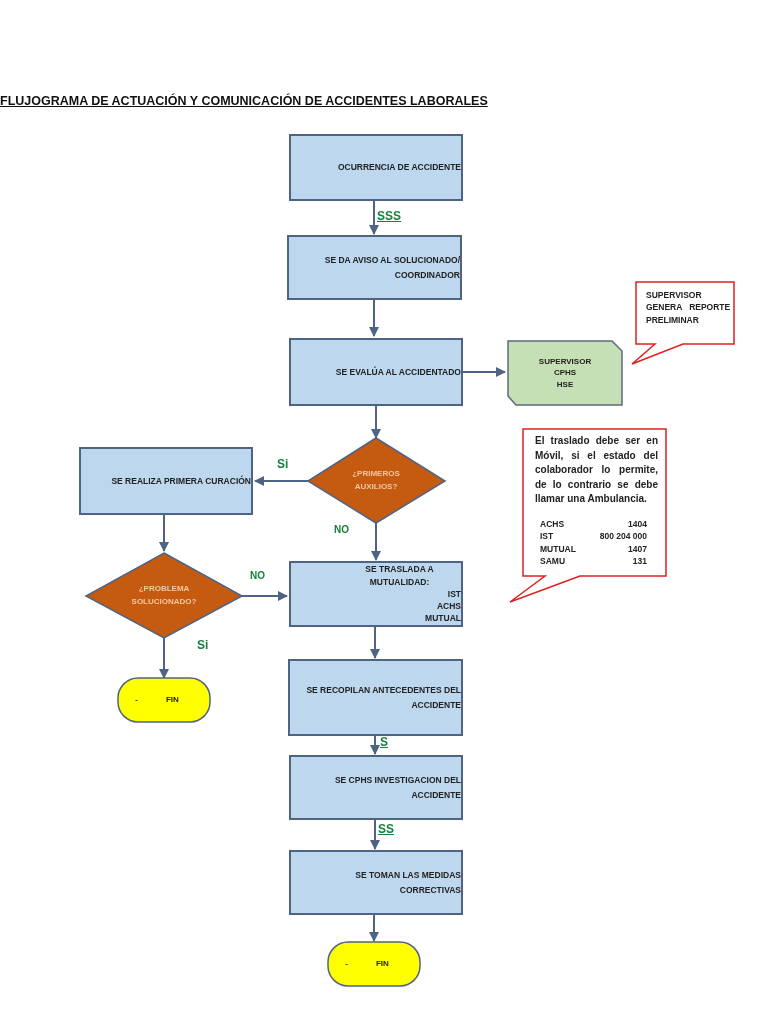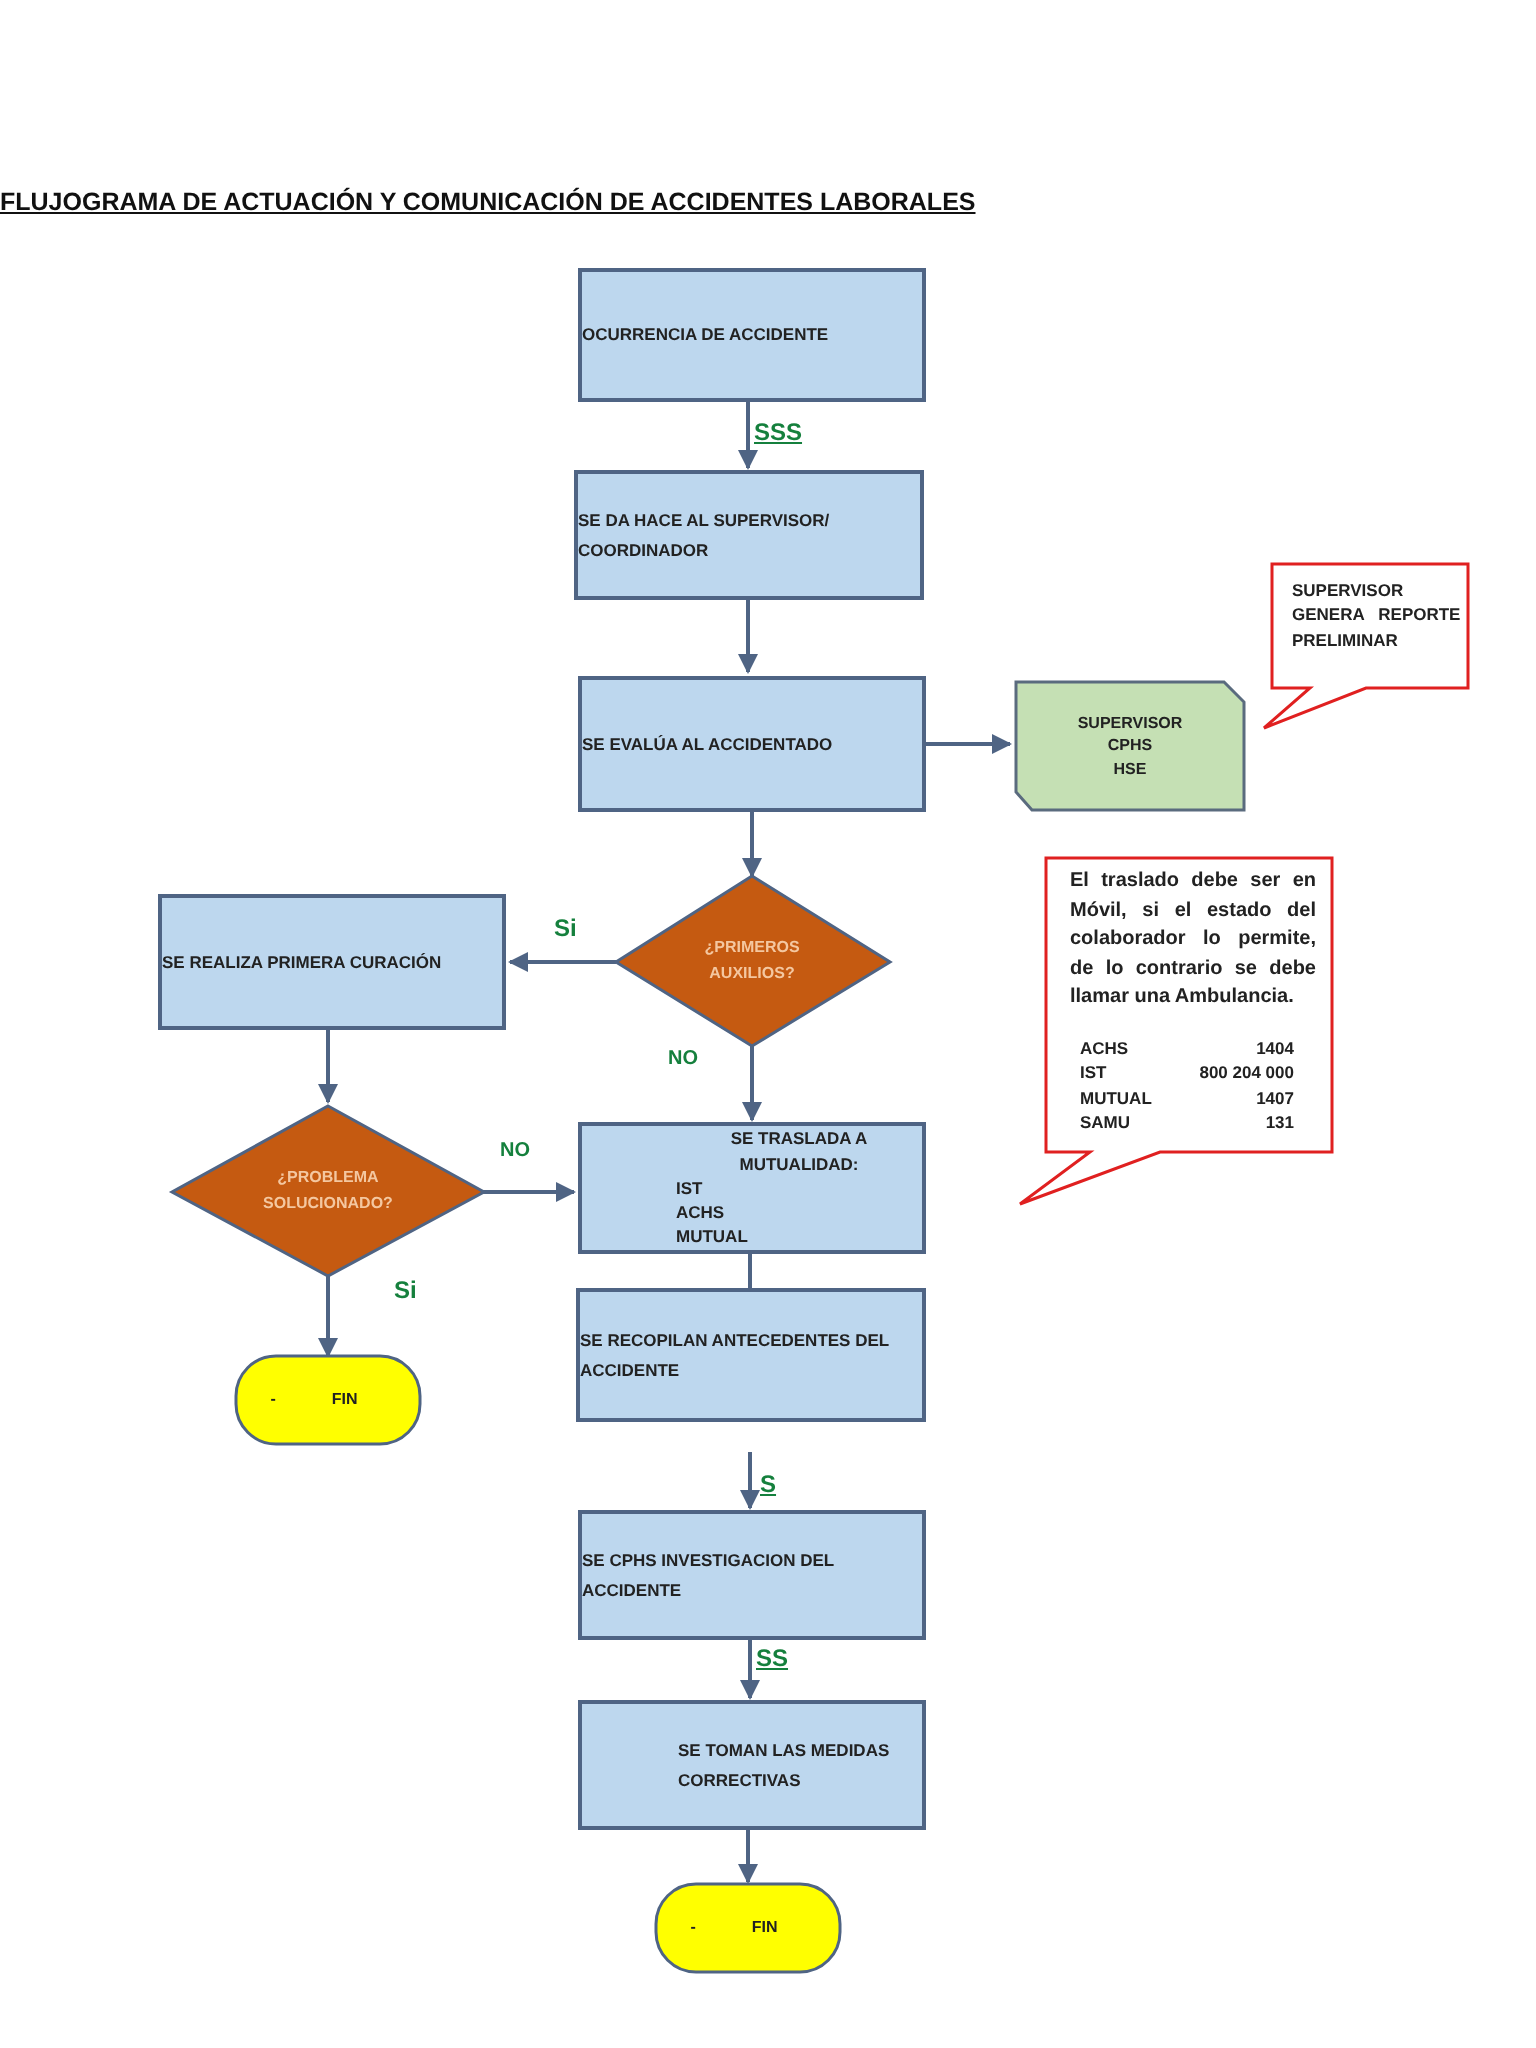--- a/index.html
+++ b/index.html
@@ -4,21 +4,21 @@
 <style>
   html, body { margin: 0; padding: 0; background: #ffffff; }
   body { width: 768px; height: 1024px; position: relative; overflow: hidden;
          font-family: "Liberation Sans", "DejaVu Sans", sans-serif; }
   #canvas { position: absolute; left: 0; top: 0; width: 768px; height: 1024px; }
   .title { position: absolute; left: 0; width: 768px; top: 94px; text-align: left;
            font-size: 12.5px; font-weight: bold; color: #111; }
   .title span { text-decoration: underline; }
   .box { position: absolute; background: #bdd7ee; border: 2px solid #4f6484;
          box-sizing: border-box; display: flex; flex-direction: column;
-         align-items: flex-start; justify-content: center; text-align: center;
+         align-items: flex-end; justify-content: center; text-align: center;
          font-size: 8.5px; font-weight: bold; color: #222; line-height: 1.65; }
   .lbl { position: absolute; font-weight: bold; color: #15803d; font-size: 12px; }
   .lbl.u { text-decoration: underline; }
   .shape-text { position: absolute; display: flex; flex-direction: column; align-items: center;
                 justify-content: center; text-align: center; font-weight: bold;
                 font-size: 8px; line-height: 1.6; }
   .callout-text { position: absolute; font-size: 8.5px; font-weight: bold; color: #222; }
   .callout2 { position: absolute; font-size: 10px; font-weight: bold; color: #222;
               text-align: justify; line-height: 1.45; }
   .phones { position: absolute; font-size: 8.5px; font-weight: bold; color: #222; line-height: 1.45; }
@@ -62,36 +62,36 @@
 
   <path d="M523,429 L666,429 L666,576 L580,576 L510,602 L545,576 L523,576 Z" fill="#ffffff" stroke="#e02020" stroke-width="1.5"></path>
 </svg>
 
 <div class="title"><span>FLUJOGRAMA DE ACTUACIÓN Y COMUNICACIÓN DE ACCIDENTES LABORALES</span></div>
 
 <div class="box" style="left:289px;top:134px;width:174px;height:67px;">
   <div>OCURRENCIA DE ACCIDENTE</div>
 </div>
 <div class="box" style="left:287px;top:235px;width:175px;height:65px;">
-  <div>SE DA HACE AL SUPERVISOR/</div>
+  <div>SE DA AVISO AL SOLUCIONADO/</div>
   <div>COORDINADOR</div>
 </div>
 <div class="box" style="left:289px;top:338px;width:174px;height:68px;">
   <div>SE EVALÚA AL ACCIDENTADO</div>
 </div>
 <div class="box" style="left:79px;top:447px;width:174px;height:68px;">
   <div>SE REALIZA PRIMERA CURACIÓN</div>
 </div>
 <div class="box" style="left:289px;top:561px;width:174px;height:66px;line-height:1.45;padding-left:47px;">
   <div>SE TRASLADA A MUTUALIDAD:</div>
   <div>IST</div>
   <div>ACHS</div>
   <div>MUTUAL</div>
 </div>
-<div class="box" style="left:288px;top:644px;width:175px;height:67px;">
+<div class="box" style="left:288px;top:659px;width:175px;height:77px;">
   <div>SE RECOPILAN ANTECEDENTES DEL</div>
   <div>ACCIDENTE</div>
 </div>
 <div class="box" style="left:289px;top:755px;width:174px;height:65px;">
   <div>SE CPHS INVESTIGACION DEL</div>
   <div>ACCIDENTE</div>
 </div>
 <div class="box" style="left:289px;top:850px;width:174px;height:65px;padding-left:48px;">
   <div>SE TOMAN LAS MEDIDAS</div>
   <div>CORRECTIVAS</div>

